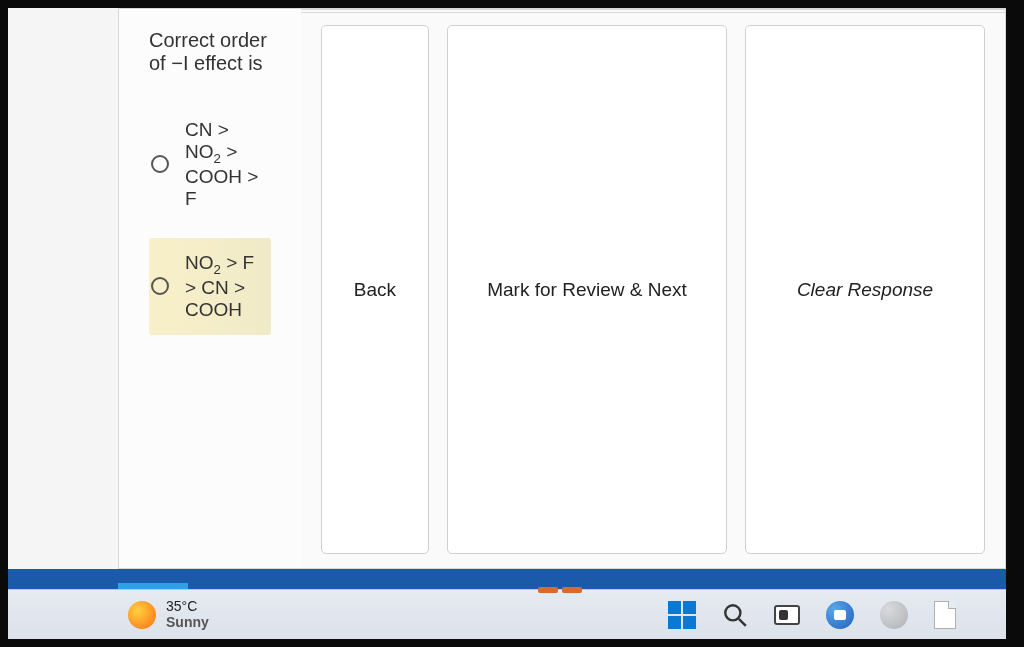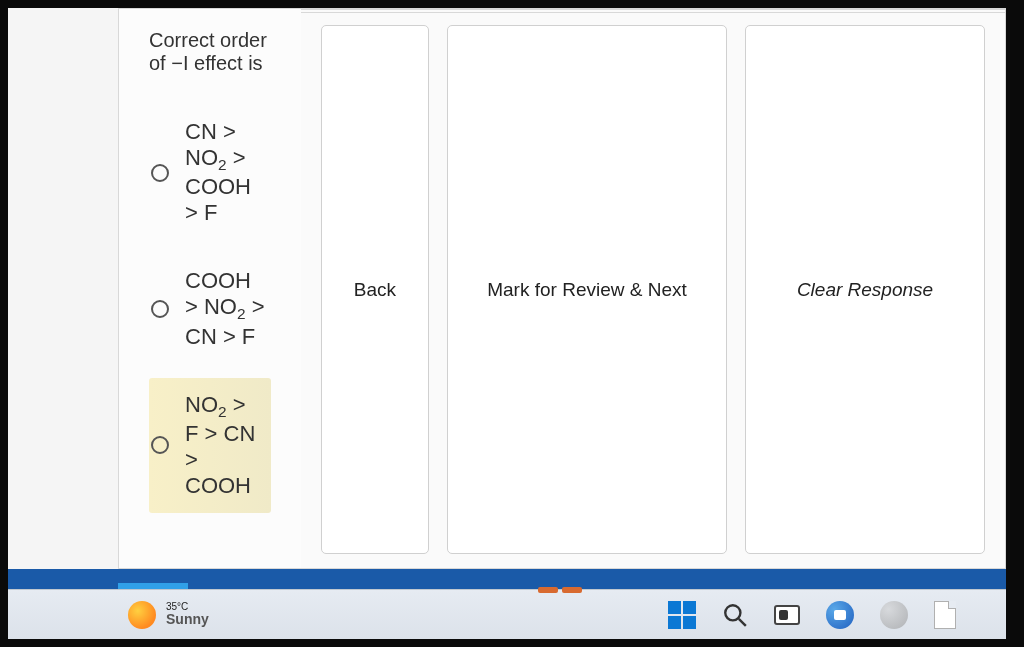--- a/index.html
+++ b/index.html
@@ -54,21 +54,21 @@
     .question-text {
       font-size: 20px;
       color: #333;
       margin-bottom: 30px;
     }
     .option-row {
       display: flex;
       align-items: center;
       padding: 14px 6px 14px 2px;
       margin-bottom: 14px;
-      font-size: 22px;
+      font-size: 19px;
       color: #333;
       cursor: pointer;
       border-radius: 3px;
     }
     .option-row.highlighted {
       background: linear-gradient(to right, #f8f0c8, #f0eac8);
       justify-content: flex-end;
     }
     .radio-circle {
       width: 18px;
@@ -164,21 +164,21 @@
       height: 28px;
       background: radial-gradient(circle at 35% 35%, #ffd040, #ff8a20 70%);
       border-radius: 50%;
     }
     .weather-text {
       display: flex;
       flex-direction: column;
       line-height: 1.1;
     }
     .weather-temp {
-      font-size: 10px;
+      font-size: 14px;
       color: #222;
       font-weight: 500;
     }
     .weather-cond {
       font-size: 14px;
       color: #555;
       font-weight: bold;
     }
     .taskbar-center {
       margin-left: auto;
@@ -269,24 +269,20 @@
       <div class="quiz-panel">
         <div class="question-area">
           <div class="question-text">Correct order of −I effect is</div>
 
           <div class="option-row">
             <span class="radio-circle"></span>
             <span class="option-text">CN &gt; NO<sub>2</sub> &gt; COOH &gt; F</span>
           </div>
 
 
-          <div class="option-row">
-            <span class="radio-circle"></span>
-            <span class="option-text">COOH &gt; NO<sub>2</sub> &gt; CN &gt; F</span>
-          </div>
 
           <div class="option-row highlighted">
             <span class="radio-circle"></span>
             <span class="option-text">NO<sub>2</sub> &gt; F &gt; CN &gt; COOH</span>
           </div>
         </div>
 
         <div class="button-bar">
           <button class="nav-button back">Back</button>
           <button class="nav-button mark">Mark for Review &amp; Next</button>

